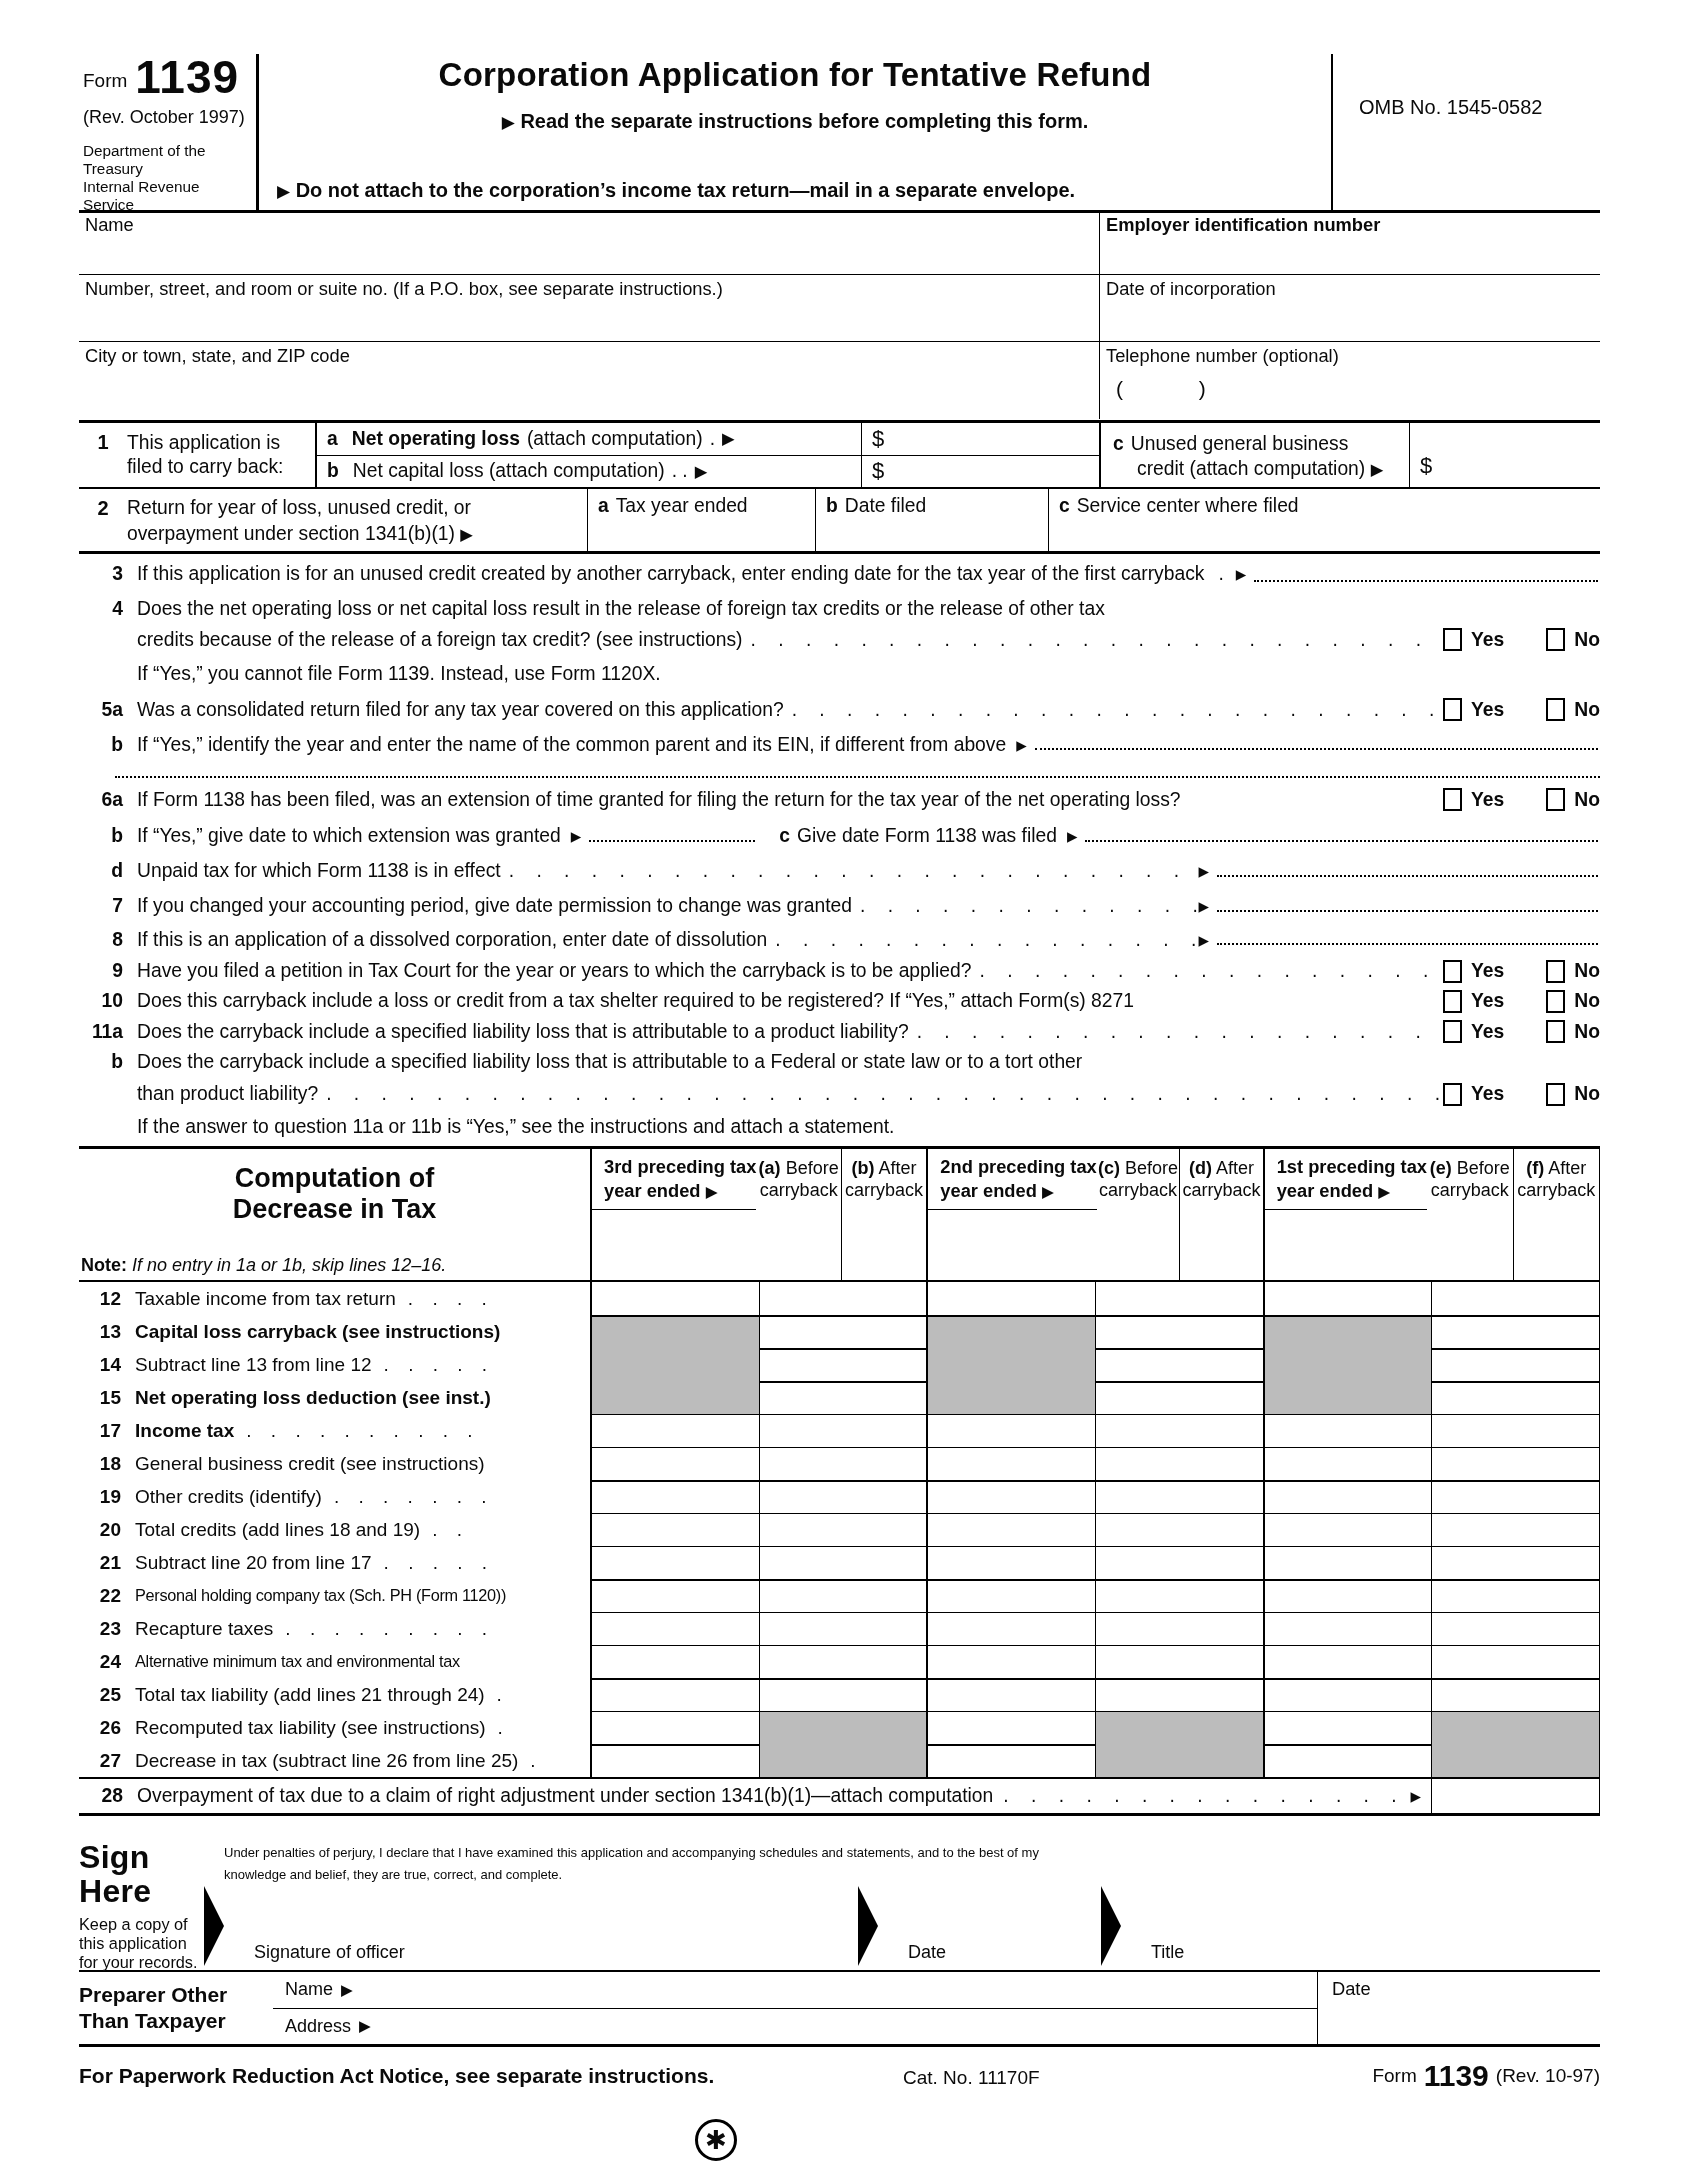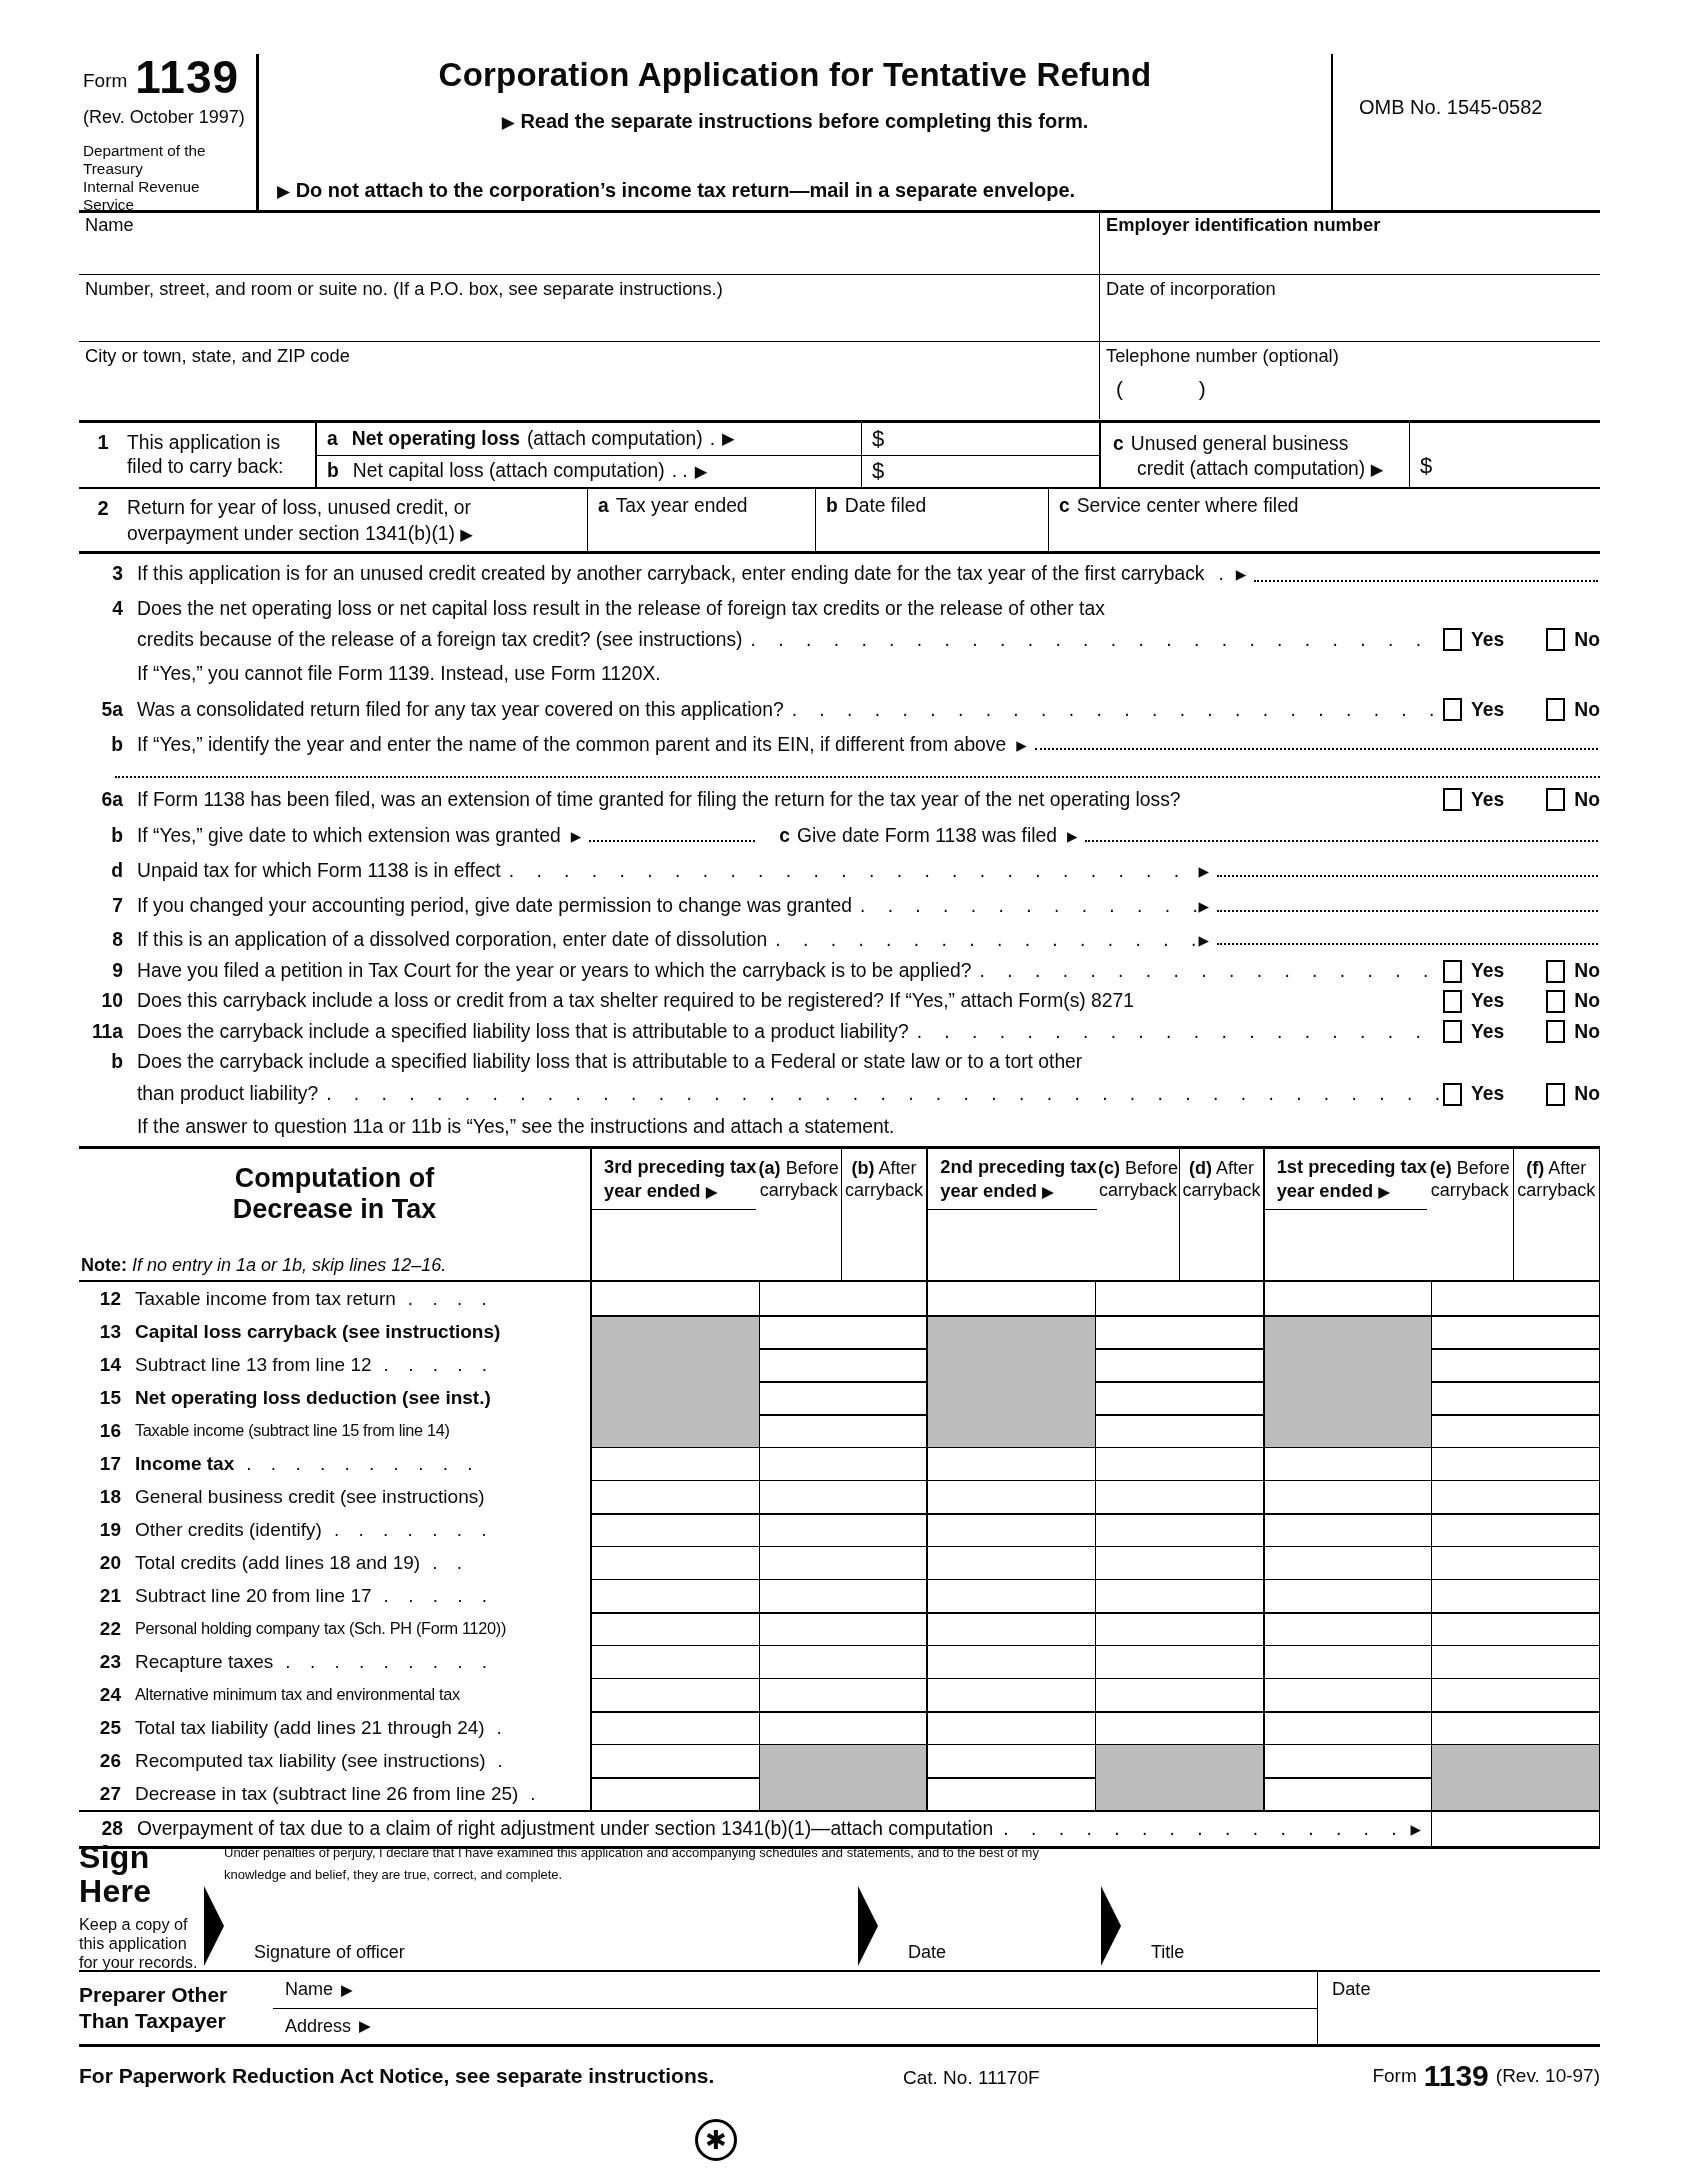--- a/index.html
+++ b/index.html
@@ -513,32 +513,20 @@
           </div>
           <div class="tcell bt0 shade" style="background: rgb(188, 188, 188);"></div>
           <div class="tcell sl bt2"></div>
           <div class="tcell gl bt0 shade" style="background: rgb(188, 188, 188);"></div>
           <div class="tcell sl bt2"></div>
           <div class="tcell gl bt0 shade" style="background: rgb(188, 188, 188);"></div>
           <div class="tcell sl bt2"></div>
         </div>
         <div class="trow">
           <div class="tdesc">
-            <span class="tnum">16</span>
-            <span class="tlabel cond">Taxable income (subtract line 15 from line 14)</span>
-          </div>
-          <div class="tcell bt0 shade" style="background: rgb(188, 188, 188);"></div>
-          <div class="tcell sl bt2"></div>
-          <div class="tcell gl bt0 shade" style="background: rgb(188, 188, 188);"></div>
-          <div class="tcell sl bt2"></div>
-          <div class="tcell gl bt0 shade" style="background: rgb(188, 188, 188);"></div>
-          <div class="tcell sl bt2"></div>
-        </div>
-        <div class="trow">
-          <div class="tdesc">
             <span class="tnum">17</span>
             <span class="tlabel bold">Income tax</span>
             <span class="tdots">. . . . . . . . . .</span>
           </div>
           <div class="tcell bt1"></div>
           <div class="tcell sl bt1"></div>
           <div class="tcell gl bt1"></div>
           <div class="tcell sl bt1"></div>
           <div class="tcell gl bt1"></div>
           <div class="tcell sl bt1"></div>

